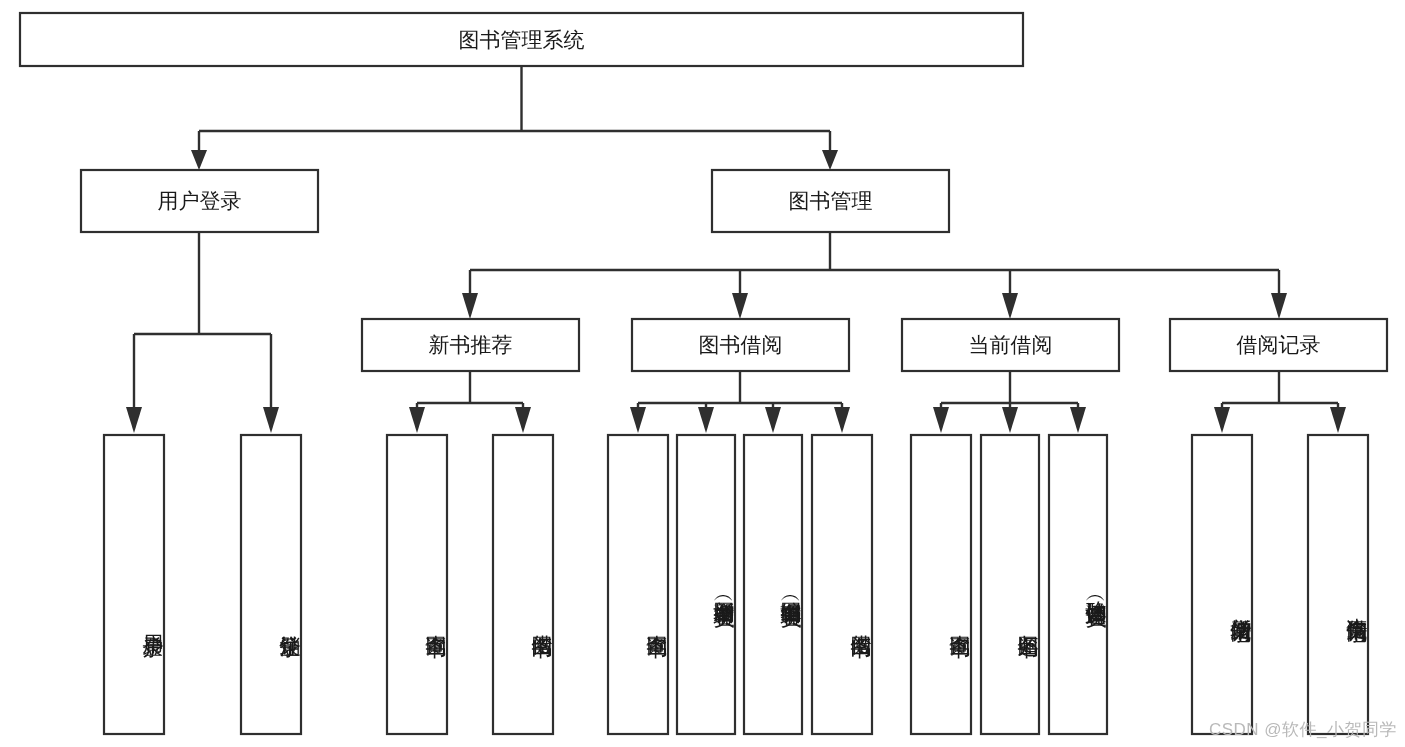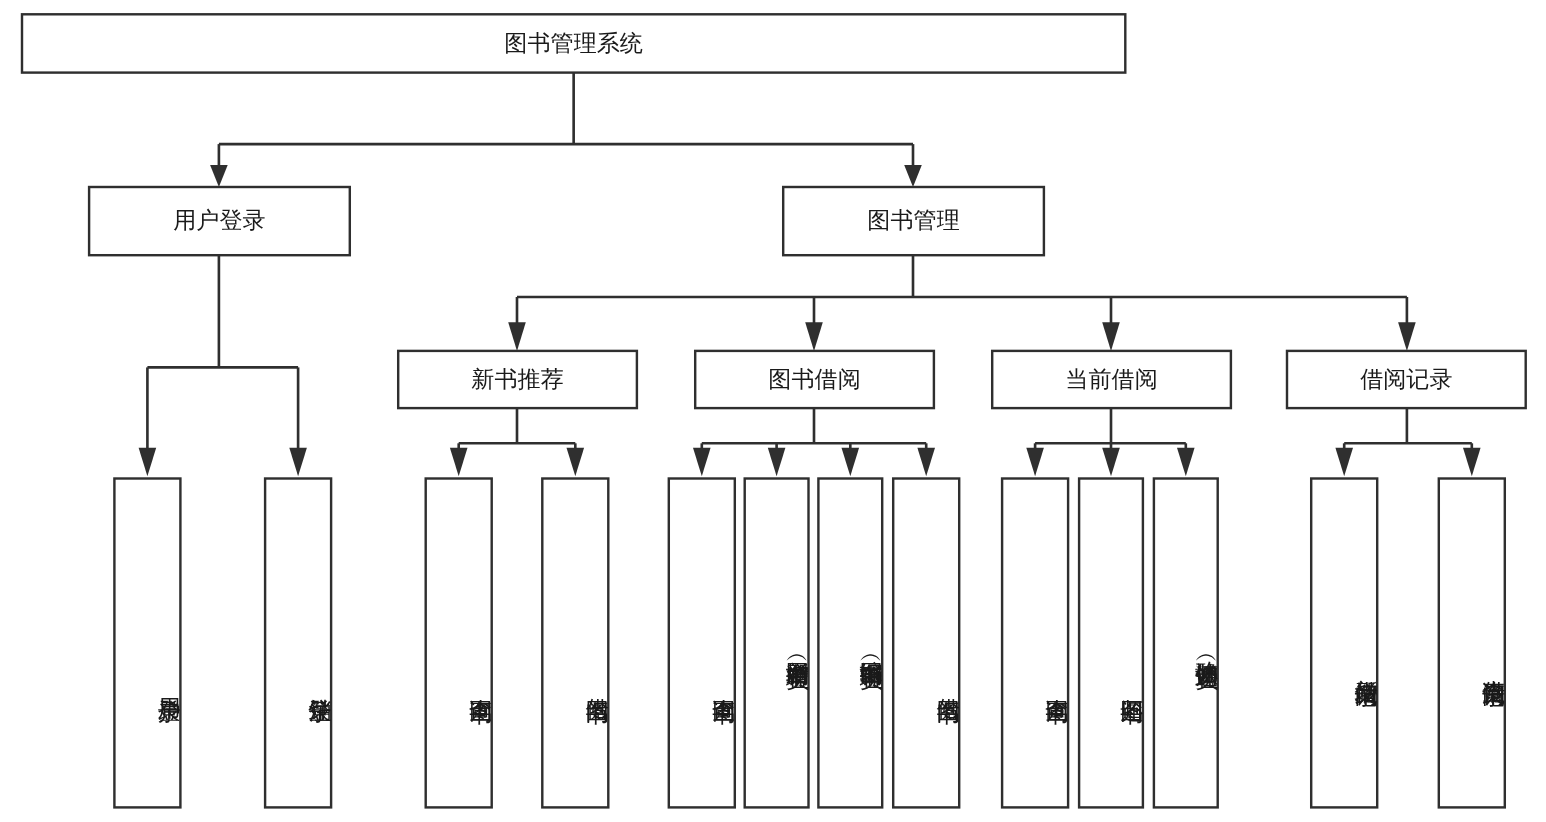--- a/index.html
+++ b/index.html
@@ -204,13 +204,14 @@
   <div class="node-label-v" style="left:744px; top:443px; width:58px; height:291px;">编辑图书（管理员）</div>
   <div class="node-label-v" style="left:812px; top:505px; width:60px; height:229px;">借阅图书</div>
 
   <div class="node-label-v" style="left:911px; top:505px; width:60px; height:229px;">查询图书</div>
   <div class="node-label-v" style="left:981px; top:505px; width:58px; height:229px;">归还图书</div>
   <div class="node-label-v" style="left:1049px; top:443px; width:58px; height:291px;">确认归还（管理员）</div>
 
   <div class="node-label-v" style="left:1192px; top:473px; width:60px; height:261px;">新增借阅记录</div>
   <div class="node-label-v" style="left:1308px; top:473px; width:60px; height:261px;">查询借阅记录</div>
 
+  <div class="watermark">CSDN @软件_小贺同学</div>
 </div>
 
 </body></html>

